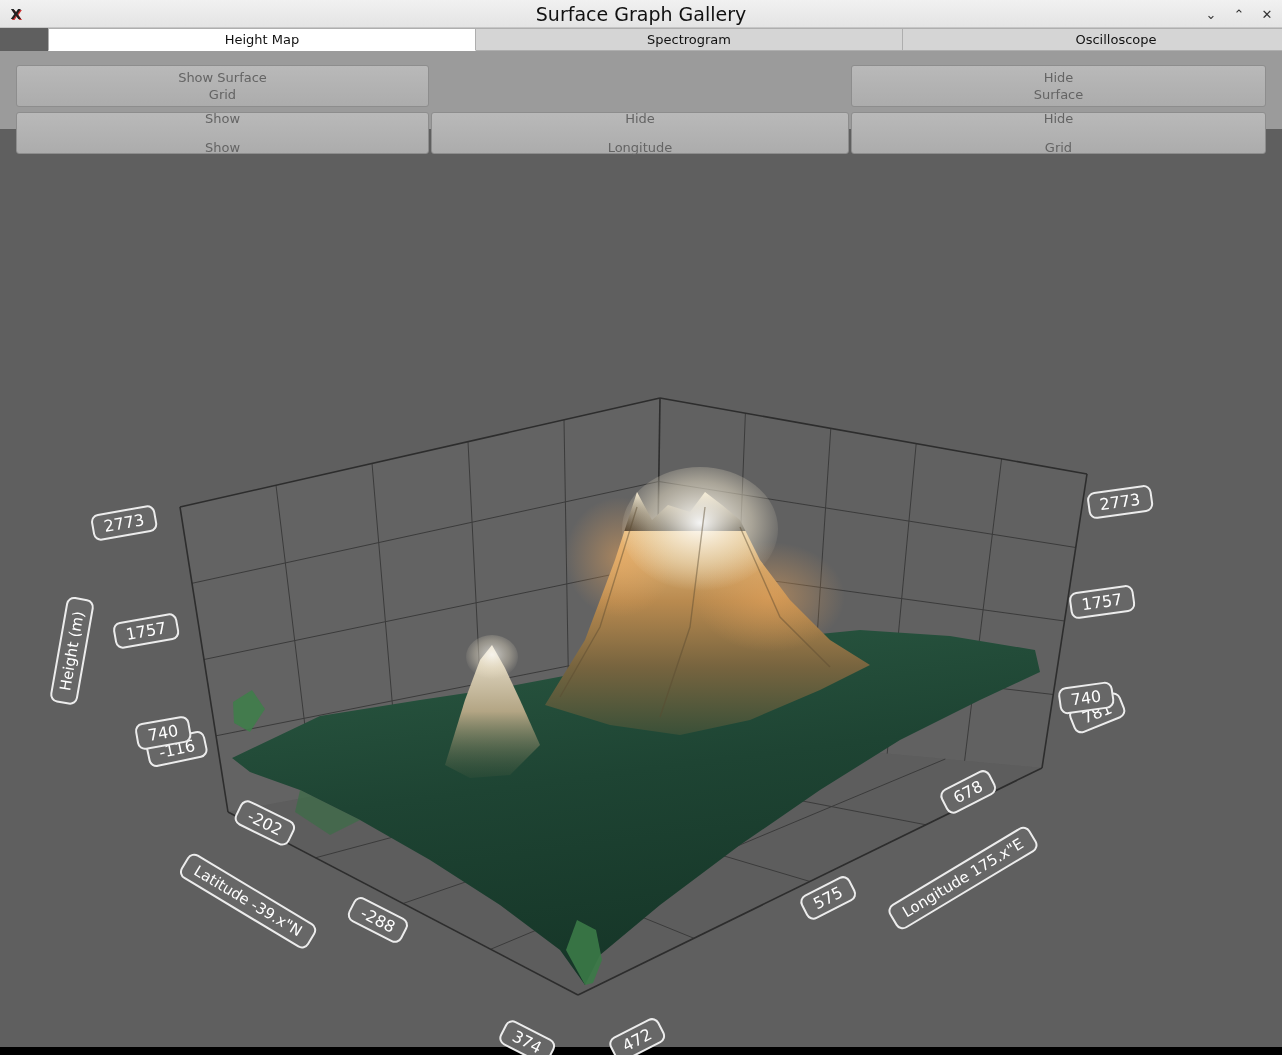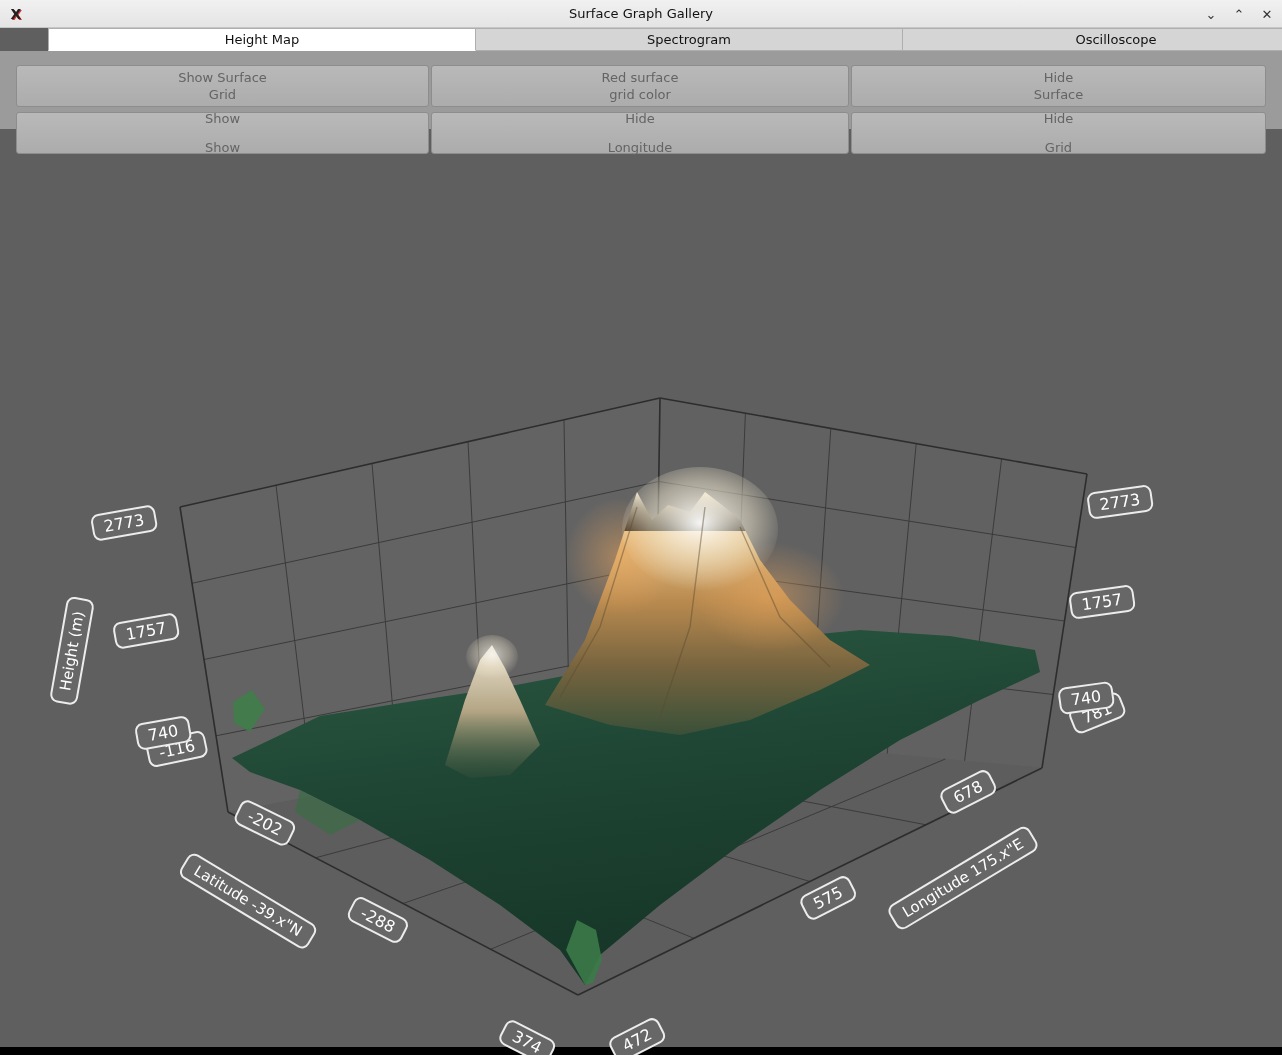--- a/index.html
+++ b/index.html
@@ -6,21 +6,21 @@
   html,body { width:1282px; height:1055px; overflow:hidden; }
   body { font-family:"DejaVu Sans","Liberation Sans",sans-serif; background:#5f5f5f; position:relative; }
 
   
   #titlebar {
     position:absolute; left:0; top:0; width:1282px; height:28px;
     background:linear-gradient(#f1f1f1,#e4e4e4);
     border-bottom:1px solid #c6c6c6;
     display:flex; align-items:center; justify-content:center;
   }
-  #titlebar .title { font-size:13px; color:#111; }
+  #titlebar .title { font-size:19px; color:#111; }
   #app-icon {
     position:absolute; left:7px; top:5px; width:18px; height:18px;
     font-size:14px; font-weight:bold; color:#222; text-shadow:1px 1px 0 #c33;
     display:flex; align-items:center; justify-content:center; cursor:pointer;
   }
   .win-controls { position:absolute; right:6px; top:0; height:28px; display:flex; align-items:center; gap:10px; }
   .win-btn { width:18px; height:18px; display:flex; align-items:center; justify-content:center;
              font-size:13px; color:#333; cursor:pointer; }
 
   
@@ -77,24 +77,20 @@
 <div id="tabbar">
   <div class="tab active">Height Map</div>
   <div class="tab">Spectrogram</div>
   <div class="tab">Oscilloscope</div>
 </div>
 
 <div id="btnpanel">
   <div class="ctl-btn r1 c1">
     <span>Show Surface</span>
     <span>Grid</span>
-  </div>
-  <div class="ctl-btn r1 c2">
-    <span>Red surface</span>
-    <span>grid color</span>
   </div>
   <div class="ctl-btn r1 c3">
     <span>Hide</span>
     <span>Surface</span>
   </div>
   <div class="ctl-btn r2 c1">
     <span>Show</span>
     <span>Show</span>
   </div>
   <div class="ctl-btn r2 c2">

